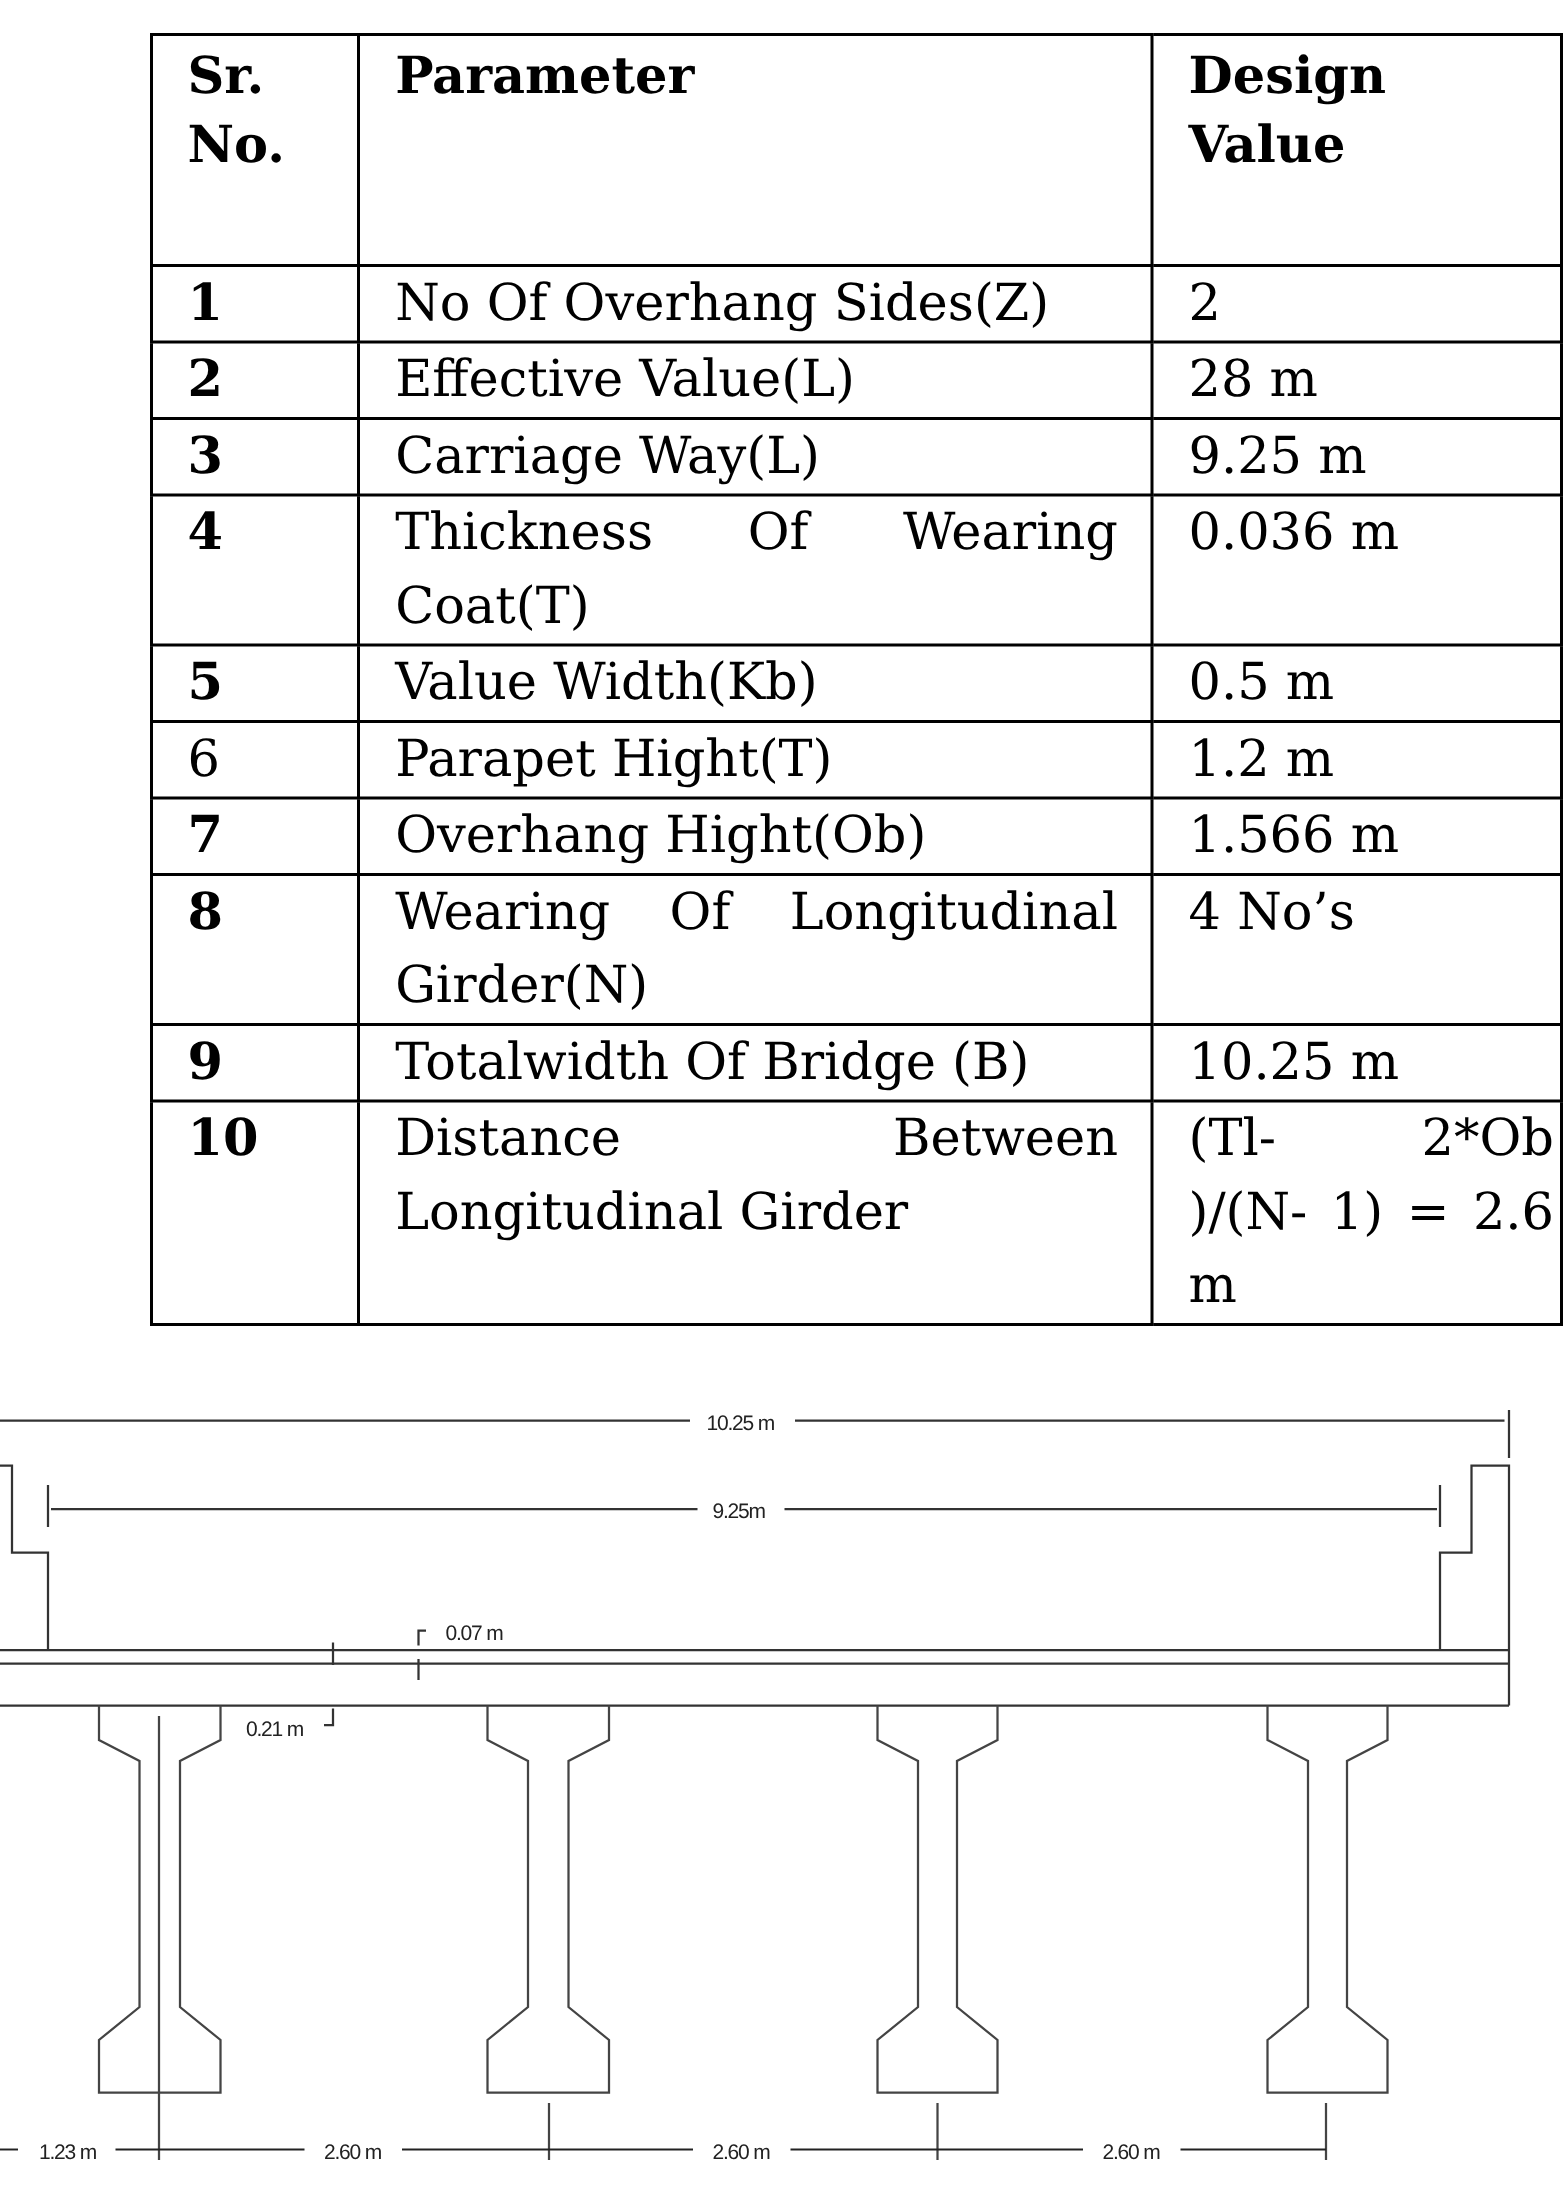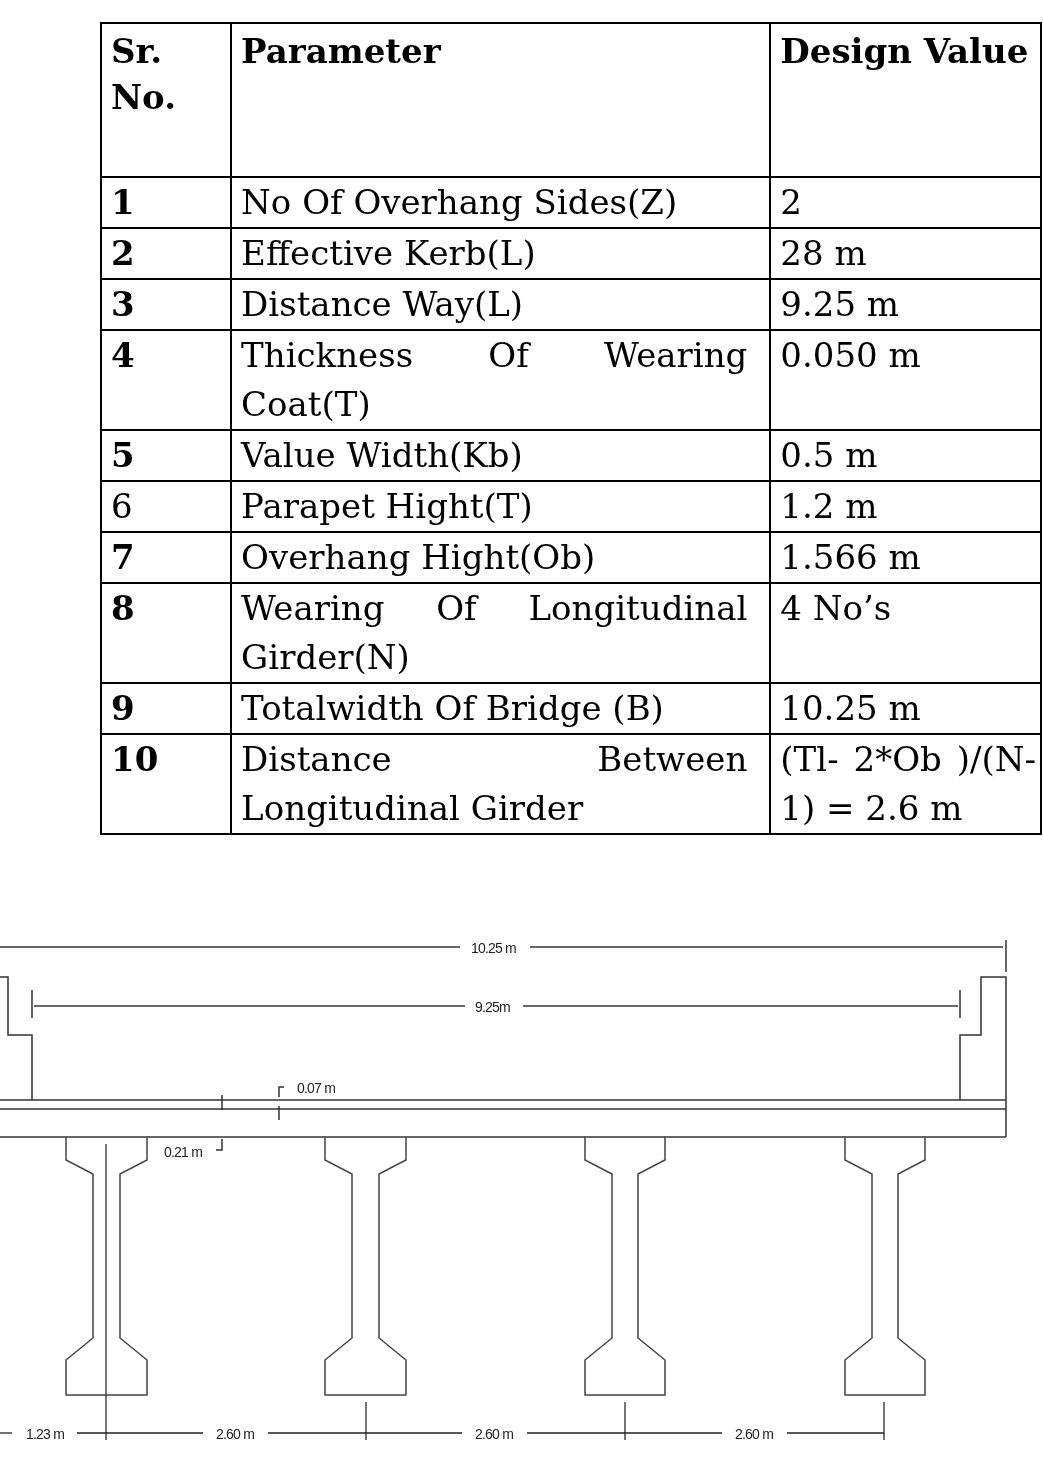--- a/index.html
+++ b/index.html
@@ -1,18 +1,18 @@
 <!DOCTYPE html>
 <html><head>
 <meta charset="utf-8">
 <style>
   html, body { margin:0; padding:0; background:#ffffff; }
   body { width:1043px; height:1472px; position:relative; overflow:hidden; font-family:"DejaVu Serif", "Liberation Serif", serif; color:#000; }
   table.params { position:absolute; left:100px; top:22px; border-collapse:collapse; width:942px; font-size:34px; line-height:49px; }
-  table.params td { border:2px solid #000; vertical-align:top; padding:0 0 0 9px; }
+  table.params td { border:2px solid #000; vertical-align:top; padding:0 0 0 23px; }
   table.params td.c1 { width:114px; }
   table.params td.c2 { width:485px; padding-right:22px; }
   table.params td.c3 { width:245px;border-radius:19px; }
   table.params tr.hdr td { height:148px; font-weight:bold; padding-top:4px; line-height:46px; }
   .bold { font-weight:bold; }
   td.justify { text-align:justify; text-align-last:left; }
   td.c3.formula { text-align:justify; }
   .diagram { position:absolute; left:0; top:920px; width:1043px; height:552px; }
   .diagram svg text { font-family:"Liberation Sans", "DejaVu Sans", sans-serif; font-size:14px; fill:#222; letter-spacing:-0.8px; }
 </style>
@@ -26,32 +26,32 @@
     <td class="c2">Parameter</td>
     <td class="c3">Design Value</td>
   </tr>
   <tr>
     <td class="c1 bold">1</td>
     <td class="c2">No Of Overhang Sides(Z)</td>
     <td class="c3">2</td>
   </tr>
   <tr>
     <td class="c1 bold">2</td>
-    <td class="c2">Effective Kerb(L)</td>
+    <td class="c2">Effective Value(L)</td>
     <td class="c3">28 m</td>
   </tr>
   <tr>
     <td class="c1 bold">3</td>
-    <td class="c2">Distance Way(L)</td>
+    <td class="c2">Carriage Way(L)</td>
     <td class="c3">9.25 m</td>
   </tr>
   <tr>
     <td class="c1 bold">4</td>
     <td class="c2 justify">Thickness Of Wearing Coat(T)</td>
-    <td class="c3">0.050 m</td>
+    <td class="c3">0.036 m</td>
   </tr>
   <tr>
     <td class="c1 bold">5</td>
     <td class="c2">Value Width(Kb)</td>
     <td class="c3">0.5 m</td>
   </tr>
   <tr>
     <td class="c1">6</td>
     <td class="c2">Parapet Hight(T)</td>
     <td class="c3">1.2 m</td>

